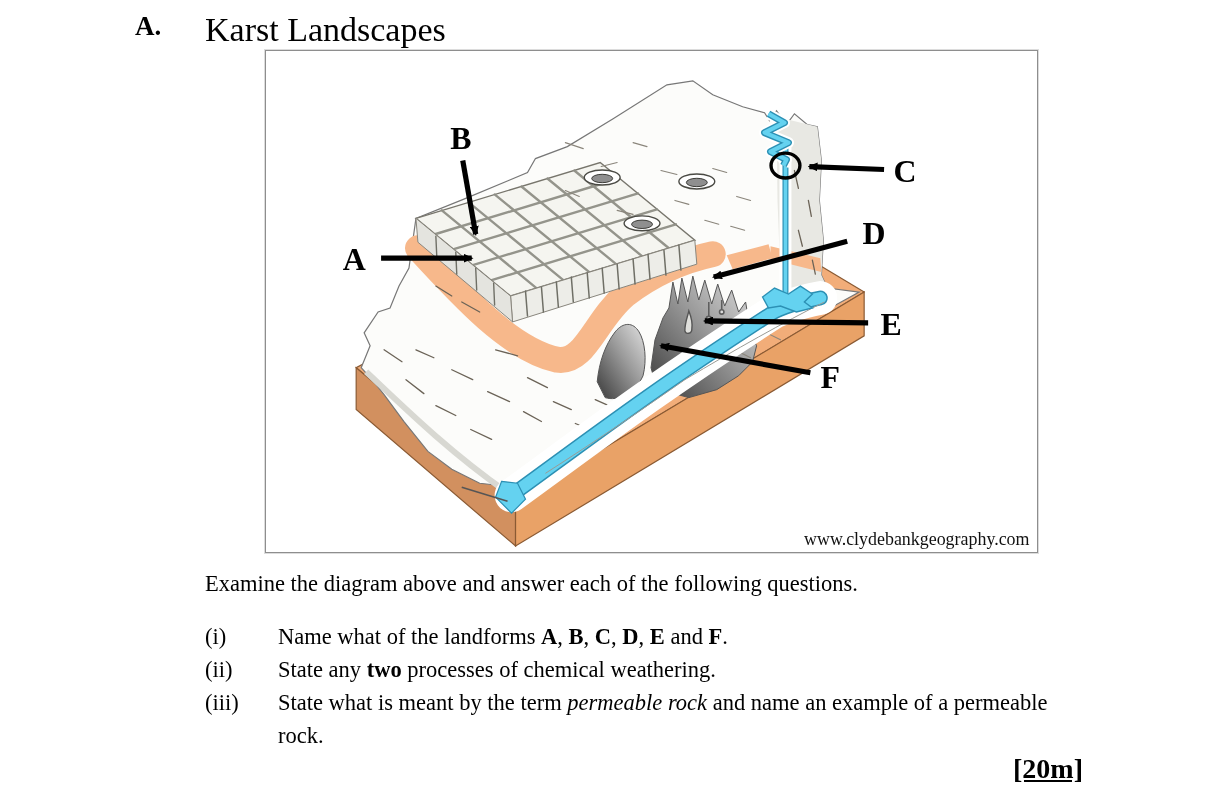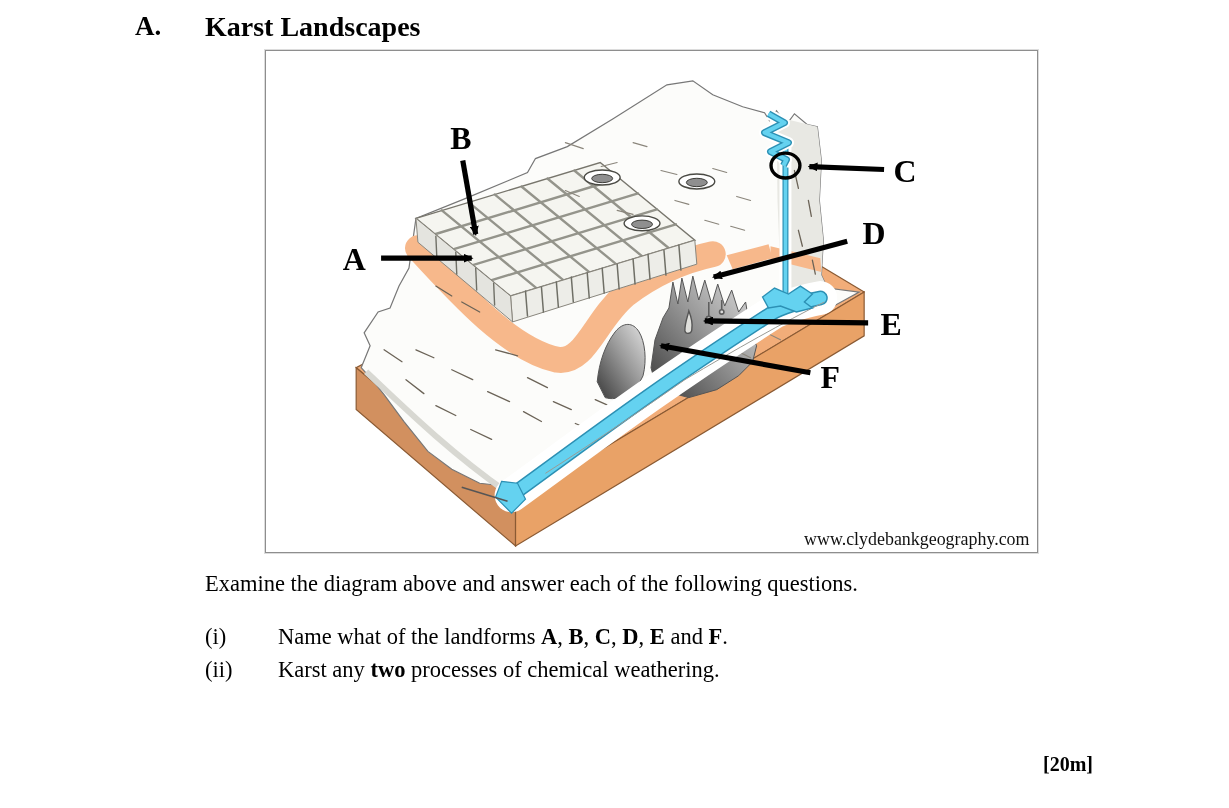--- a/index.html
+++ b/index.html
@@ -1,28 +1,28 @@
 <!DOCTYPE html>
 <html style="--water: #64d2f0; --water-edge: #2c90b4; --base-top: #f2ad79; --base-left: #d2905f; --base-right: #e9a267; --base-line: #8a5a33; --soil-band: #f7b88b; --limestone: #fcfcfa; --face-shade: #e8e8e3; --sinkhole: #8f8f8f; --outline: #6e675c;"><head>
 <meta charset="utf-8">
 <style>
   html,body{margin:0;padding:0;background:#fff;}
   .page{position:relative;width:1229px;height:808px;background:#fff;overflow:hidden;
         font-family:"Liberation Serif", serif;color:#000;}
   .hdr-letter{position:absolute;left:135px;top:11px;font-size:27px;font-weight:bold;}
-  .hdr-title{position:absolute;left:205px;top:11px;font-size:28px;font-weight:bold;}
+  .hdr-title{position:absolute;left:205px;top:11px;font-size:34px;font-weight:normal;}
   .figure-box{position:absolute;left:265px;top:50px;width:773px;height:503px;
               border:1px solid #8e8e8e;outline:1px solid #dcdcdc;background:#fff;box-sizing:border-box;}
   .figure-box svg{display:block;width:100%;height:100%;}
   .instruction{position:absolute;left:205px;top:571px;font-size:22.5px;text-align:right;}
   .q-list{position:absolute;left:205px;top:620px;width:910px;}
   .q-row{display:flex;align-items:flex-start;font-size:22.5px;line-height:33px;}
   .q-num{width:73px;flex:0 0 73px;}
   .q-text{width:775px;}
-  .marks{position:absolute;right:136px;top:753px;font-size:20px;font-weight:bold;}
+  .marks{position:absolute;right:146px;top:753px;font-size:28px;font-weight:bold;text-decoration:underline;}
   
   .crack{stroke:#6b6357;stroke-width:1.3;stroke-linecap:round;fill:none;}
   .crack2{stroke:#8a857b;stroke-width:1.1;stroke-linecap:round;fill:none;}
   .lbl{font-family:"Liberation Serif",serif;font-weight:bold;font-size:32px;fill:#000;}
   .arrow{stroke:#000;stroke-width:5.2;fill:none;}
   .wm{font-family:"Liberation Serif",serif;font-size:18px;fill:#111;}
 </style>
 </head>
 <body>
 
@@ -221,19 +221,23 @@
 
   <div class="instruction">Examine the diagram above and answer each of the following questions.</div>
 
   <div class="q-list">
       <div class="q-row">
         <span class="q-num">(i)</span>
         <span class="q-text"><span>Name what of the landforms </span><b>A</b><span>, </span><b>B</b><span>, </span><b>C</b><span>, </span><b>D</b><span>, </span><b>E</b><span> and </span><b>F</b><span>.</span></span>
       </div>
       <div class="q-row">
         <span class="q-num">(ii)</span>
-        <span class="q-text"><span>Karst any </span><b>two</b><span> processes of chemical weathering.</span></span>
+        <span class="q-text"><span>State any </span><b>two</b><span> processes of chemical weathering.</span></span>
+      </div>
+      <div class="q-row">
+        <span class="q-num">(iii)</span>
+        <span class="q-text"><span>State what is meant by the term </span><i>permeable rock</i><span> and name an example of a permeable rock.</span></span>
       </div>
     </div>
 
   <div class="marks">[20m]</div>
 
 </div>
 
 </body></html>

